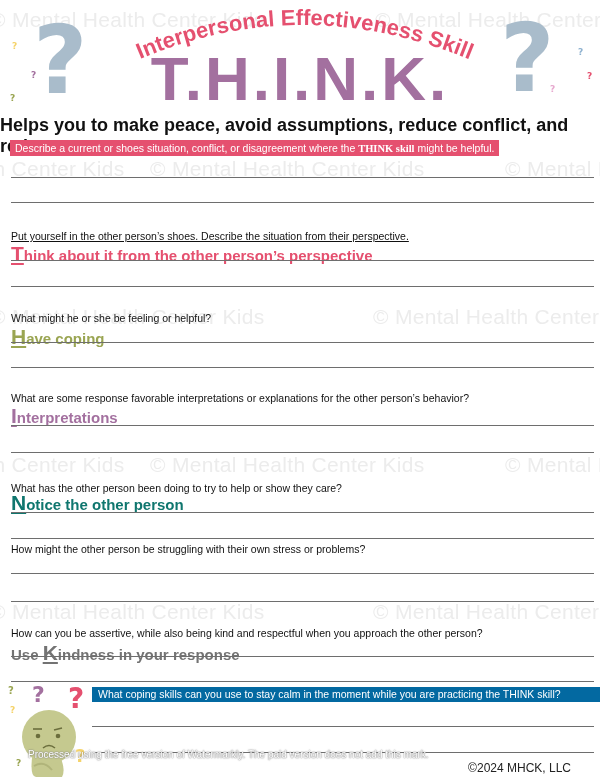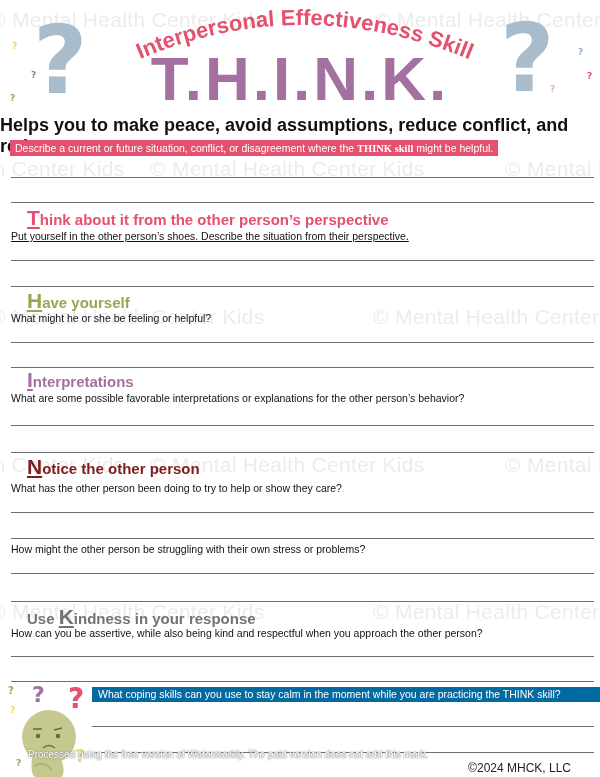--- a/index.html
+++ b/index.html
@@ -7,21 +7,21 @@
   .abs { position:absolute; }
   .wm { position:absolute; color:#ececec; font-size:21px; white-space:nowrap; font-family:"Liberation Sans", sans-serif; z-index:0; letter-spacing:0.3px; }
   .qbig { position:absolute; color:#a9bccb; font-weight:bold; font-family:"DejaVu Sans", sans-serif; line-height:1; z-index:1; }
   .qsm { position:absolute; font-weight:bold; font-family:"DejaVu Sans", sans-serif; line-height:1; z-index:1; }
   .arc-title { position:absolute; left:0; top:0; width:600px; height:120px; z-index:2; }
   .think { position:absolute; left:0; width:600px; top:48px; text-align:center; font-size:62px; font-weight:bold; color:#a3709f; letter-spacing:3px; line-height:1; z-index:2; }
   .subtitle { position:absolute; left:0; width:600px; top:115px; text-align:left; font-size:18px; font-weight:bold; color:#111; z-index:2; }
   .prompt-bar { position:absolute; left:10px; top:140px; height:16px; background:#e5506f; color:#fff; font-size:10.5px; line-height:16px; padding:0 5px; white-space:nowrap; z-index:2; }
   .prompt-bar b { font-weight:bold;font-family:Liberation Serif, serif; }
   .line { position:absolute; left:11px; width:583px; height:0; border-top:1.5px solid #6e6e6e; z-index:2; }
-  .sec-head { position:absolute; left:27px; font-size:15px; font-weight:bold; white-space:nowrap; z-index:2; line-height:1; }
+  .sec-head { position:absolute; left:11px; font-size:15px; font-weight:bold; white-space:nowrap; z-index:2; line-height:1;margin-top:36px; }
   .sec-head .big { font-size:21px; text-decoration:underline; text-underline-offset:2px; text-decoration-thickness:2px; }
   .q { position:absolute; left:11px; font-size:10.5px; color:#111; white-space:nowrap; z-index:2; }
   .coping-bar { position:absolute; left:92px; top:687px; width:600px; height:15px; background:#0369a1; color:#fff; font-size:10.5px; line-height:15px; padding-left:6px; white-space:nowrap; z-index:2; box-sizing:border-box; }
   .copyright { position:absolute; right:29px; top:761px; font-size:12px; color:#222; z-index:3; white-space:nowrap; }
   .overlay { position:absolute; left:28px; top:749px; font-size:10px; color:#fff; white-space:nowrap; z-index:4; text-shadow:0 0 2px #888, 0 0 1px #666; }
 </style>
 </head>
 <body>
 
 <div class="wm" style="left:-10px;top:8px;">© Mental Health Center Kids</div>
@@ -51,40 +51,40 @@
     <path id="arcPath" d="M 112 72 Q 300 -22 498 72" fill="none"></path>
   </defs>
   <text font-family="Liberation Sans, sans-serif" font-weight="bold" font-size="22" fill="#e5506f" text-anchor="middle">
     <textPath href="#arcPath" startOffset="50%" id="arcText">Interpersonal Effectiveness Skill</textPath>
   </text>
 </svg>
 
 <div class="think">T.H.I.N.K.</div>
 <div class="subtitle">Helps you to make peace, avoid assumptions, reduce conflict, and reduce anger</div>
 
-<div class="prompt-bar"><span>Describe a current or future situation, conflict, or disagreement where the </span><b>THINK skill</b><span> might be helpful.</span></div>
+<div class="prompt-bar"><span>Describe a current or shoes situation, conflict, or disagreement where the </span><b>THINK skill</b><span> might be helpful.</span></div>
 <div class="line" style="top:177px;"></div>
 <div class="line" style="top:202px;"></div>
 
 <div class="sec-head" style="top:207px;color:#e5506f;"><span class="big">T</span><span>hink about it from the other person’s perspective</span></div>
 <div class="q" style="top:230px;text-decoration:underline;">Put yourself in the other person’s shoes. Describe the situation from their perspective.</div>
 <div class="line" style="top:260px;"></div>
 <div class="line" style="top:286px;"></div>
 
-<div class="sec-head" style="top:290px;color:#9aa552;"><span class="big">H</span><span>ave yourself</span></div>
+<div class="sec-head" style="top:290px;color:#9aa552;"><span class="big">H</span><span>ave coping</span></div>
 <div class="q" style="top:312px;">What might he or she be feeling or helpful?</div>
 <div class="line" style="top:342px;"></div>
 <div class="line" style="top:367px;"></div>
 
 <div class="sec-head" style="top:369px;color:#a3709f;"><span class="big">I</span><span>nterpretations</span></div>
-<div class="q" style="top:392px;">What are some possible favorable interpretations or explanations for the other person’s behavior?</div>
+<div class="q" style="top:392px;">What are some response favorable interpretations or explanations for the other person’s behavior?</div>
 <div class="line" style="top:425px;"></div>
 <div class="line" style="top:452px;"></div>
 
-<div class="sec-head" style="top:456px;color:#7f1d1d;"><span class="big">N</span><span>otice the other person</span></div>
+<div class="sec-head" style="top:456px;color:#0f766e;"><span class="big">N</span><span>otice the other person</span></div>
 <div class="q" style="top:482px;">What has the other person been doing to try to help or show they care?</div>
 <div class="line" style="top:512px;"></div>
 <div class="line" style="top:538px;"></div>
 <div class="q" style="top:543px;">How might the other person be struggling with their own stress or problems?</div>
 <div class="line" style="top:573px;"></div>
 <div class="line" style="top:601px;"></div>
 
 <div class="sec-head" style="top:606px;color:#737373;"><span>Use </span><span class="big">K</span><span>indness in your response</span></div>
 <div class="q" style="top:627px;">How can you be assertive, while also being kind and respectful when you approach the other person?</div>
 <div class="line" style="top:656px;"></div>

